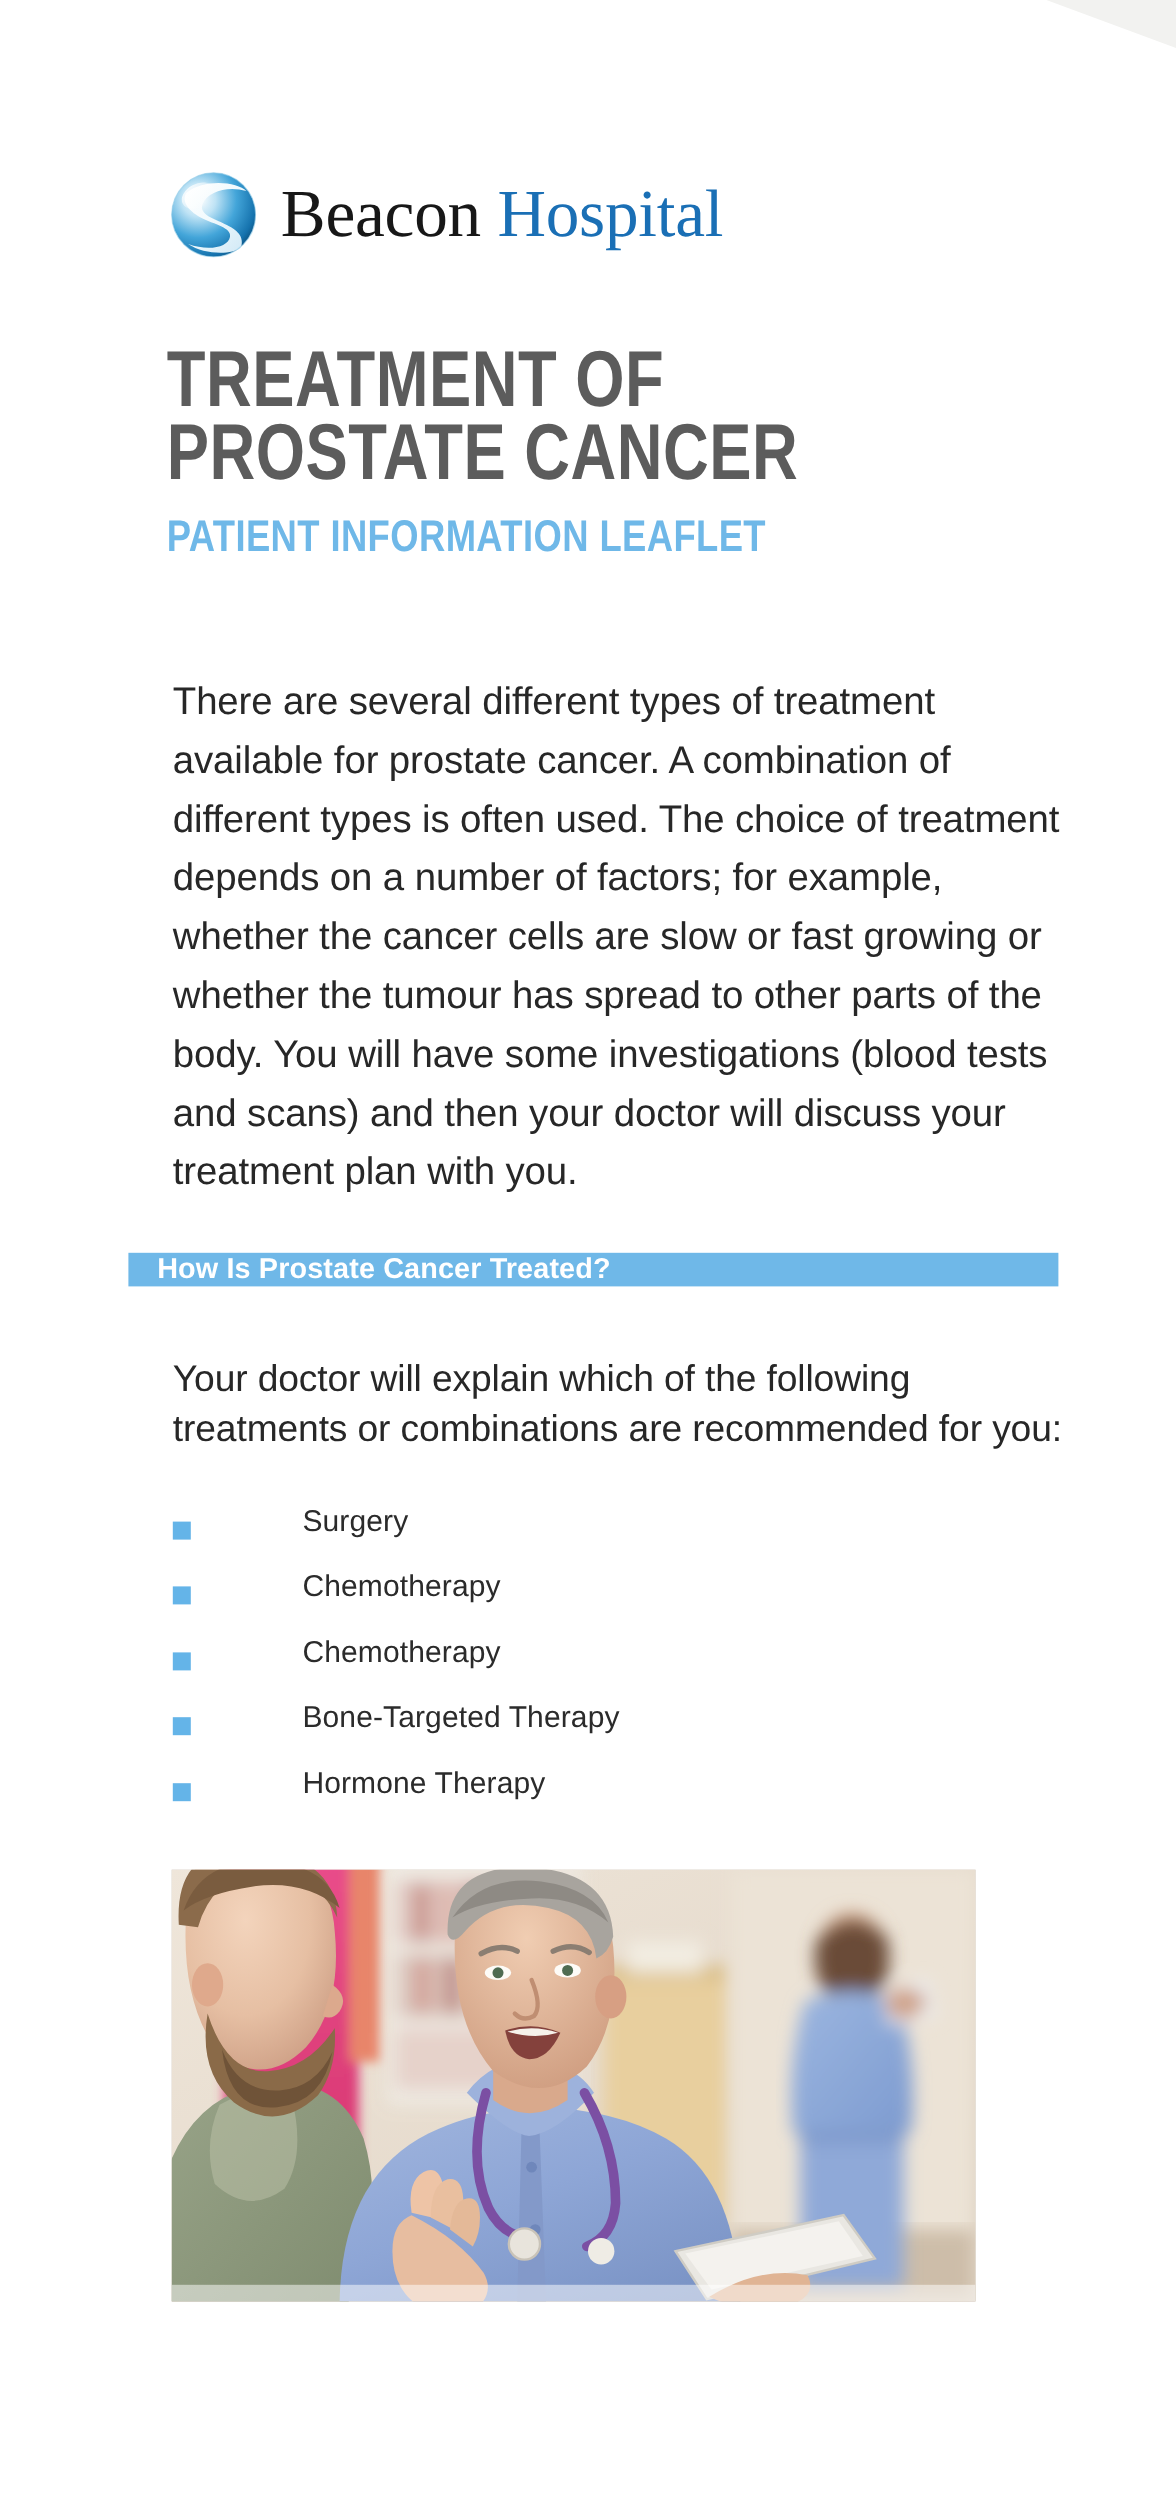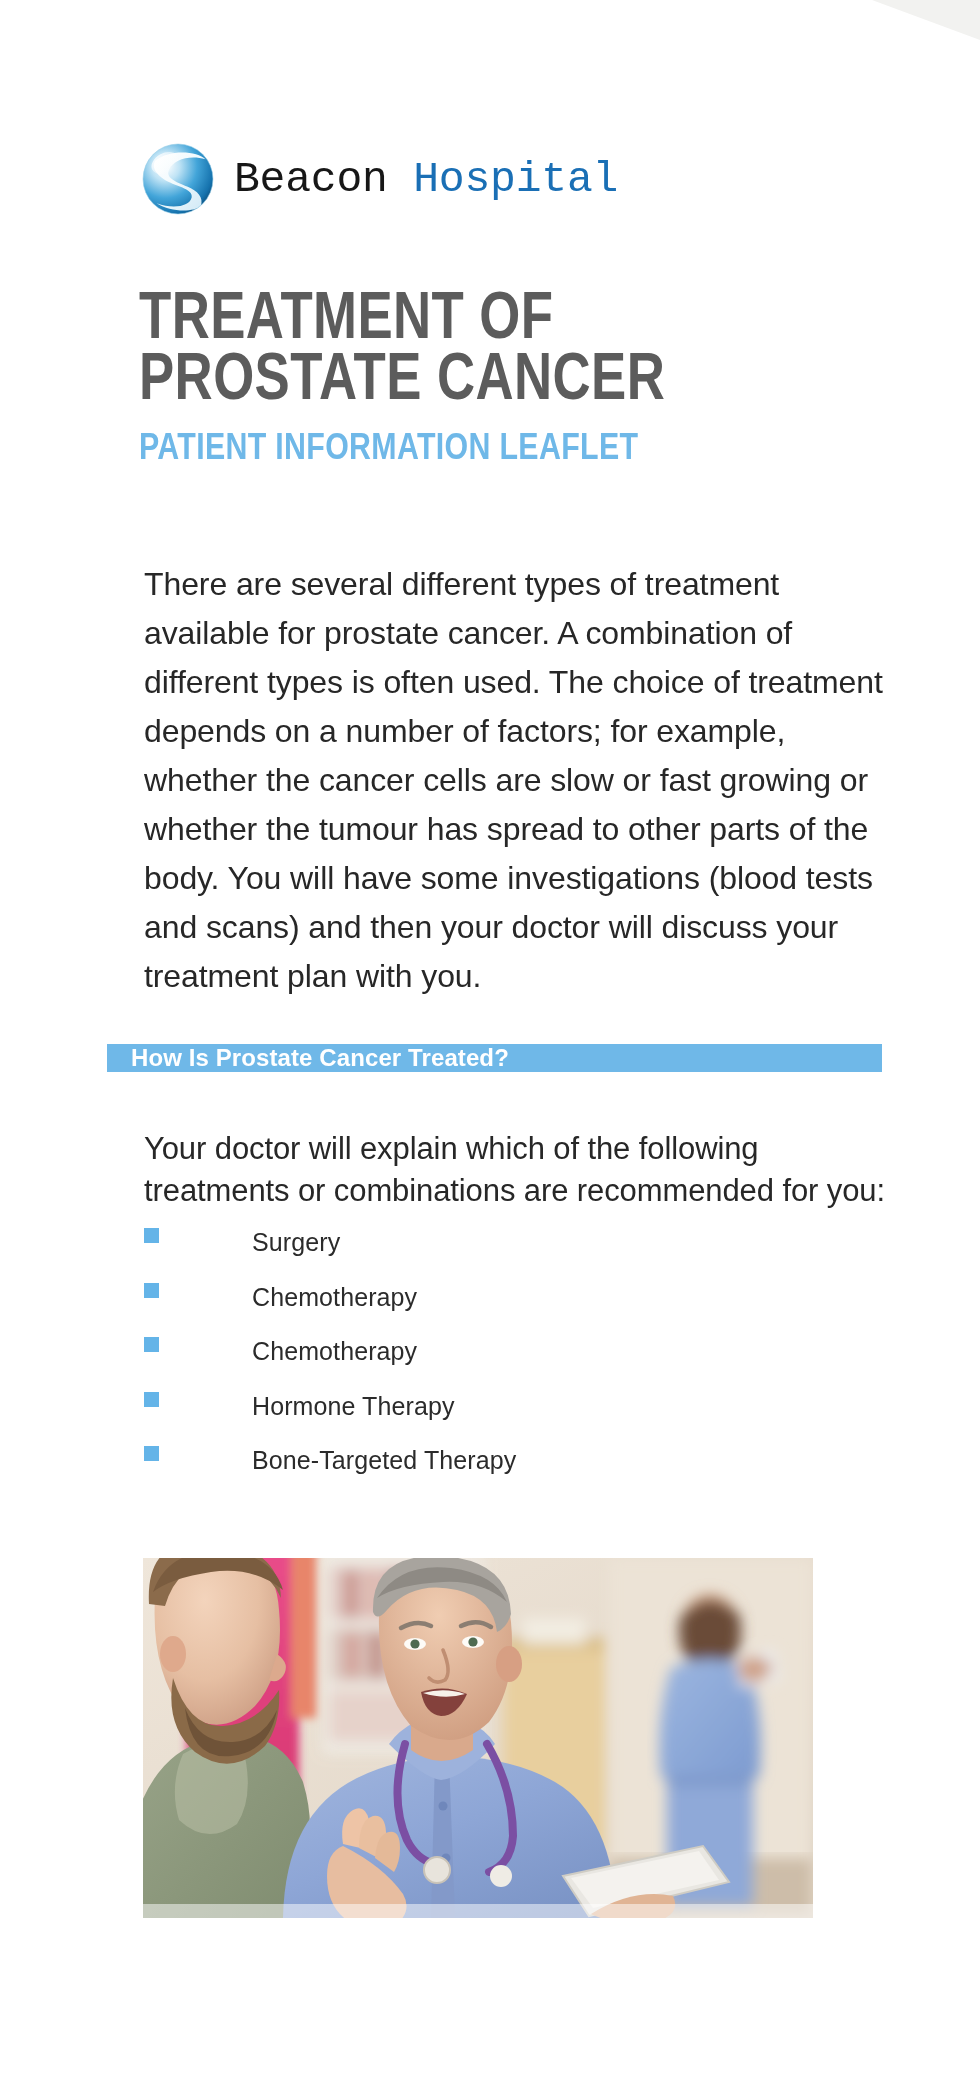--- a/index.html
+++ b/index.html
@@ -62,22 +62,22 @@
     gap: 18px;
     height: 78px;
   }
   .logo-mark {
     width: 76px;
     height: 76px;
     flex: 0 0 76px;
     display: block;
   }
   .logo-word {
-    font-family: Liberation Mono, monospace;
-    font-size: 43px;
+    font-family: Liberation Serif, serif;
+    font-size: 56px;
     line-height: 1;
     letter-spacing: -0.2px;
     white-space: nowrap;
   }
   .logo-word .w1 { color: #171717; }
   .logo-word .w2 { color: #1a6fb5; }
 
   
   .title-block {
     position: absolute;
@@ -176,21 +176,21 @@
     position: absolute;
     left: 144px;
     top: 1228px;
     width: 700px;
     list-style: none;
     margin: 0;
     padding: 0;
   }
   .treatment-list li {
     display: flex;
-    align-items: flex-start;
+    align-items: flex-end;
     height: 54.5px;
   }
   .bullet-square {
     width: 15px;
     height: 15px;
     flex: 0 0 15px;
     background: #64b4e8;
     display: block;
   }
   .bullet-label {
@@ -277,25 +277,25 @@
     <li>
       <span class="bullet-square"></span>
       <span class="bullet-label">Chemotherapy</span>
     </li>
     <li>
       <span class="bullet-square"></span>
       <span class="bullet-label">Chemotherapy</span>
     </li>
     <li>
       <span class="bullet-square"></span>
-      <span class="bullet-label">Hormone Therapy</span>
+      <span class="bullet-label">Bone-Targeted Therapy</span>
     </li>
     <li>
       <span class="bullet-square"></span>
-      <span class="bullet-label">Bone-Targeted Therapy</span>
+      <span class="bullet-label">Hormone Therapy</span>
     </li>
   </ul>
 
   <div class="photo-frame">
     <svg class="photo-svg" viewBox="0 0 670 360" preserveAspectRatio="xMidYMid slice">
       <defs>
         <linearGradient id="wallG" x1="0%" y1="0%" x2="100%" y2="100%">
           <stop offset="0%" stop-color="#efe6da"></stop>
           <stop offset="55%" stop-color="#e6dbcd"></stop>
           <stop offset="100%" stop-color="#d9cdbd"></stop>

